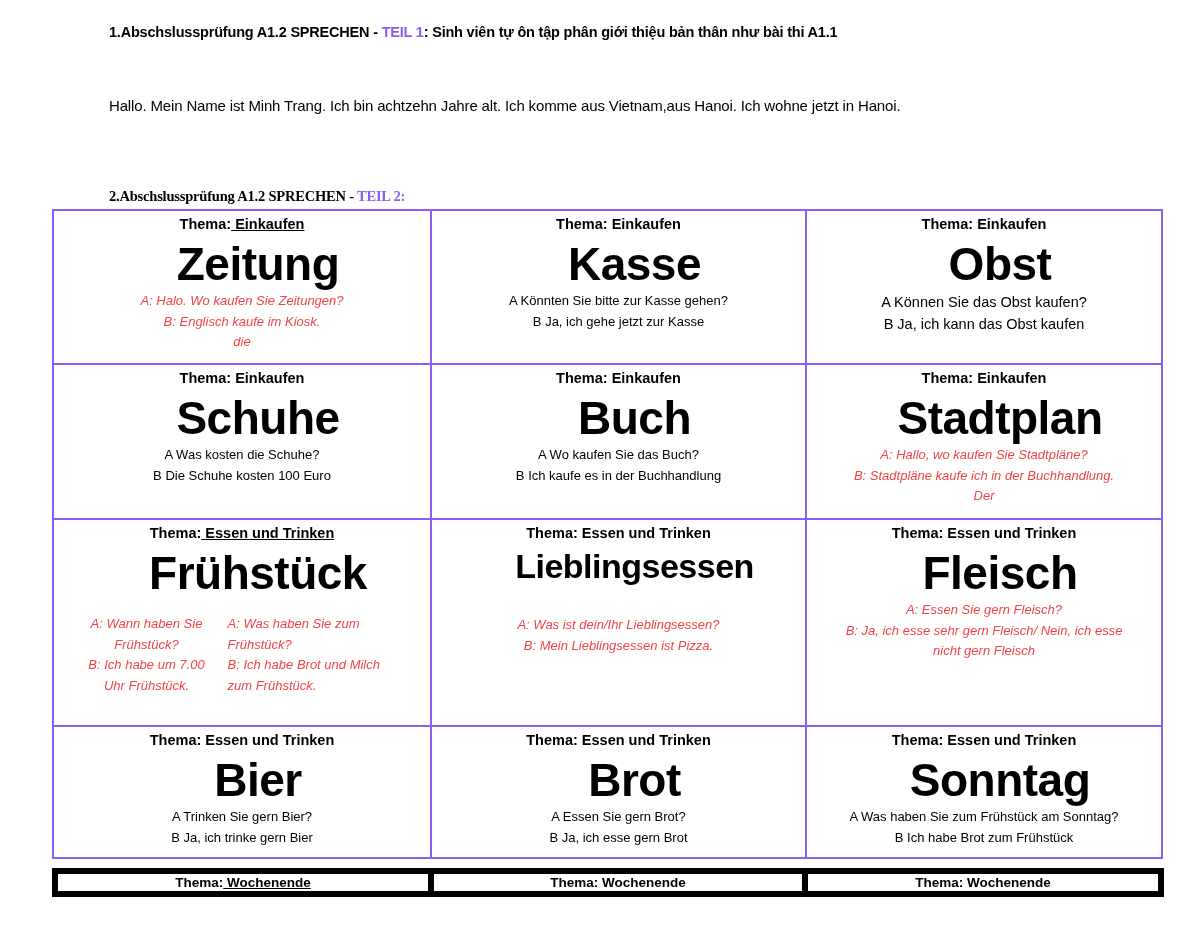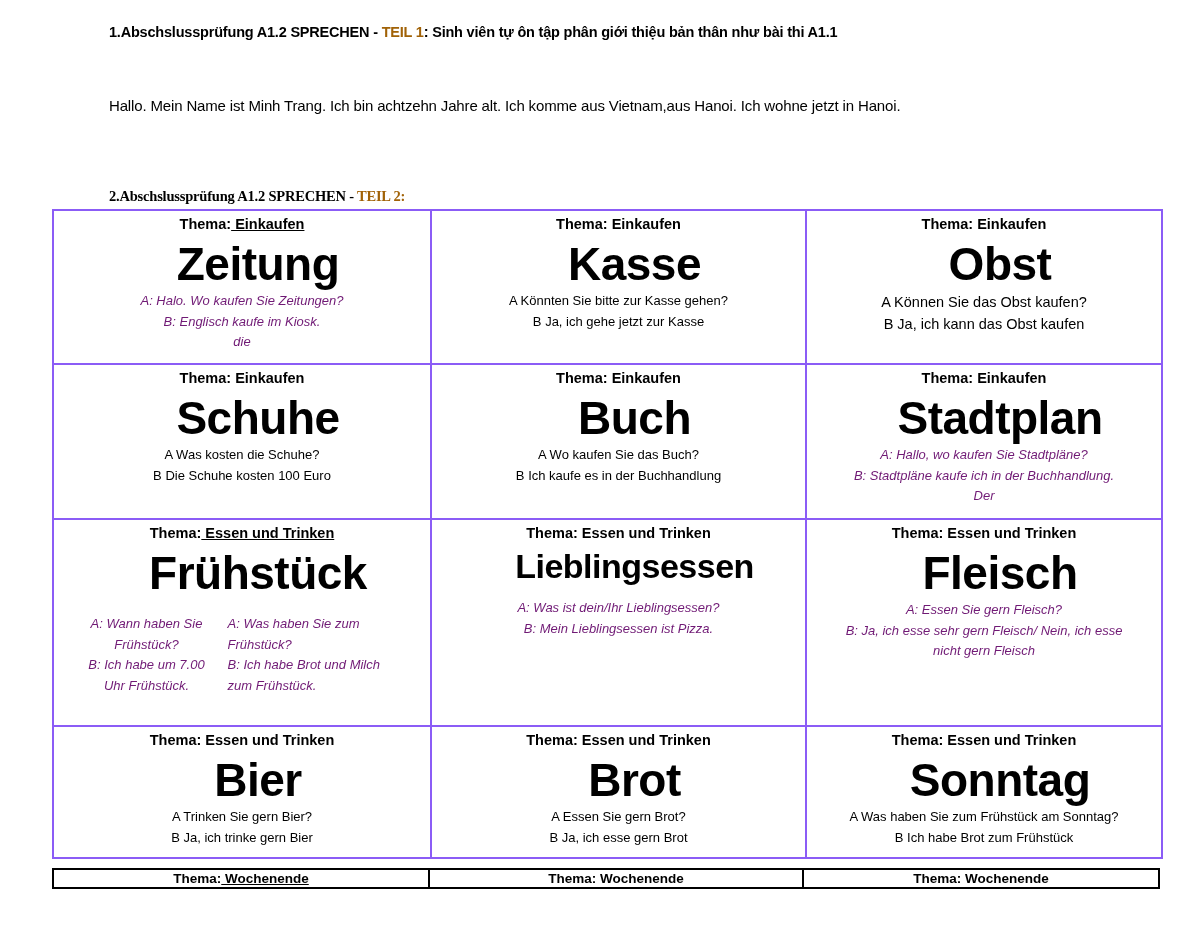--- a/index.html
+++ b/index.html
@@ -5,51 +5,51 @@
     html, body { margin: 0; padding: 0; background: #ffffff; }
     body {
       width: 1200px; height: 927px; position: relative; overflow: hidden;
       font-family: "Liberation Sans", "DejaVu Sans", sans-serif;
       color: #000;
     }
     .heading {
       position: absolute; left: 109px; font-weight: bold; font-size: 14.5px;
       letter-spacing: -0.2px; white-space: nowrap;
     }
-    .heading .red { color: #a16207; }
+    .heading .red { color: #8b5cf6; }
     #h1 { top: 24px; }
     #h2 { top: 188px; font-family: Liberation Serif, serif; }
     .intro {
       position: absolute; left: 109px; top: 92px; font-size: 15px; line-height: 27px;
       letter-spacing: -0.15px; white-space: nowrap;
     }
     table.grid {
       position: absolute; left: 52px; top: 209px; width: 1109px;
       border-collapse: collapse; table-layout: fixed;
     }
     table.grid td {
       border: 2px solid #8b5cf6; vertical-align: top; text-align: center;
       padding: 0; position: relative;
     }
     .thema { font-weight: bold; font-size: 14.5px; margin-top: 4px; line-height: 18px; }
     .thema u { text-decoration: underline; }
     .word { font-weight: bold; font-size: 46px; line-height: 54px; margin-top: 4px; letter-spacing: -0.5px; padding-left: 32px; }
     .word.small { font-size: 34px; line-height: 40px; margin-top: 4px; }
     .qa { font-size: 13px; line-height: 20.5px; }
-    .qa.purple { color: #701a75; font-style: italic; }
+    .qa.purple { color: #ef4444; font-style: italic; }
     .qa-cols { display: flex; justify-content: center; gap: 6px; margin-top: 14px; }
     .qa-cols .col { width: 150px; }
     .qa-cols .col.left { text-align: center; }
     .qa-cols .col.right { text-align: left; width: 185px; }
     table.bottom {
       position: absolute; left: 52px; top: 868px; width: 1106px;
       border-collapse: collapse; table-layout: fixed;
     }
     table.bottom td {
-      border: 2px solid #000000; text-align: center; font-weight: bold; font-size: 13.5px;
+      border: 6px solid #000000; text-align: center; font-weight: bold; font-size: 13.5px;
       height: 17px; padding: 0; line-height: 17px;
     }
   </style>
 </head>
 <body>
 
 <div id="h1" class="heading"><span>1.Abschslussprüfung A1.2 SPRECHEN - </span><span class="red">TEIL 1</span><span>: Sinh viên tự ôn tập phân giới thiệu bản thân như bài thi A1.1</span></div>
 
 <div class="intro">
   <div>Hallo. Mein Name ist Minh Trang. Ich bin achtzehn Jahre alt. Ich komme aus Vietnam,aus Hanoi. Ich wohne jetzt in Hanoi.</div>
@@ -133,21 +133,21 @@
               <div>A: Was haben Sie zum</div>
               <div>Frühstück?</div>
               <div>B: Ich habe Brot und Milch</div>
               <div>zum Frühstück.</div>
             </div>
           </div>
         </td>
         <td>
           <div class="thema"><span>Thema:</span><span> Essen und Trinken</span></div>
           <div class="word small">Lieblingsessen</div>
-          <div class="qa purple" style="margin-top:12px">
+          <div class="qa purple" style="margin-top:29px">
             <div>A: Was ist dein/Ihr Lieblingsessen?</div>
             <div>B: Mein Lieblingsessen ist Pizza.</div>
           </div>
         </td>
         <td>
           <div class="thema"><span>Thema:</span><span> Essen und Trinken</span></div>
           <div class="word">Fleisch</div>
           <div class="qa purple">
             <div>A: Essen Sie gern Fleisch?</div>
             <div>B: Ja, ich esse sehr gern Fleisch/ Nein, ich esse</div>

